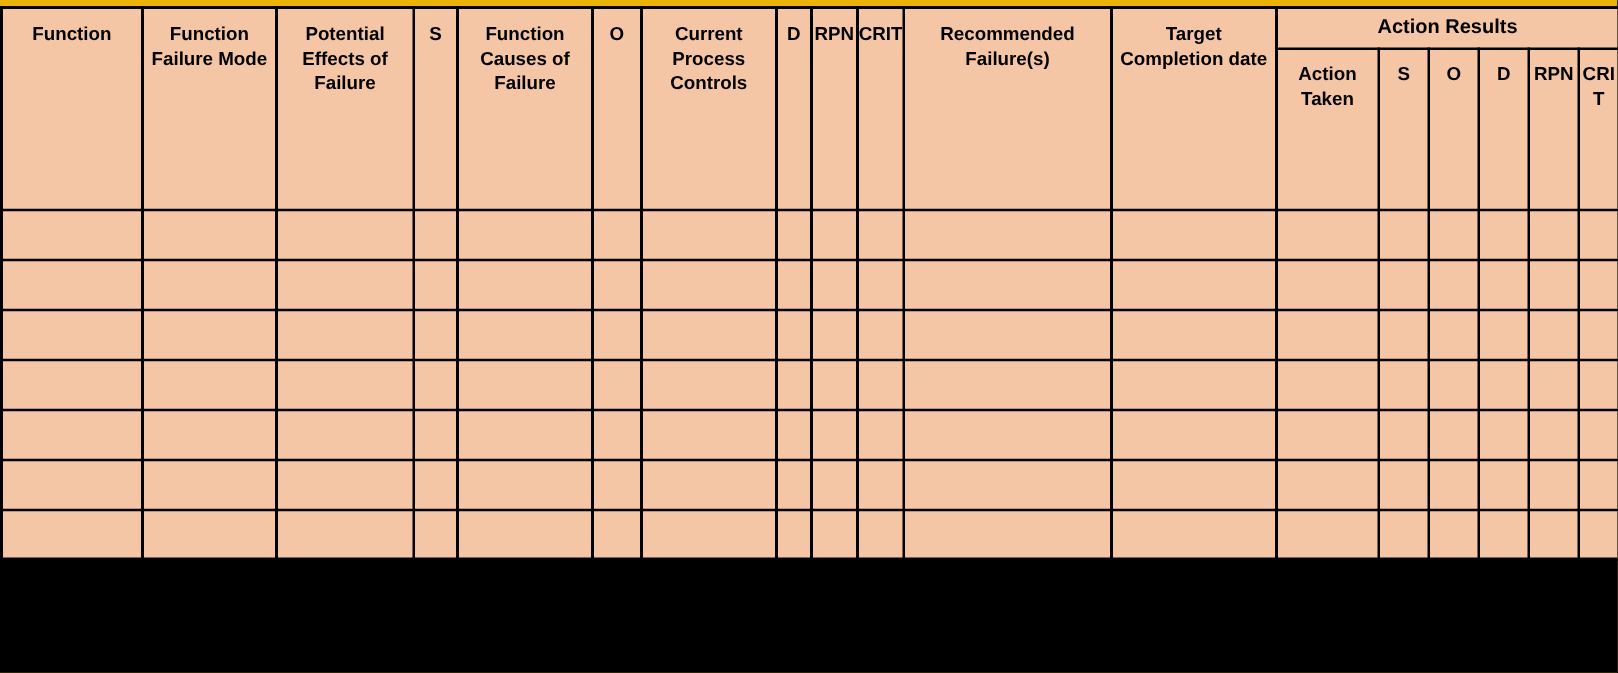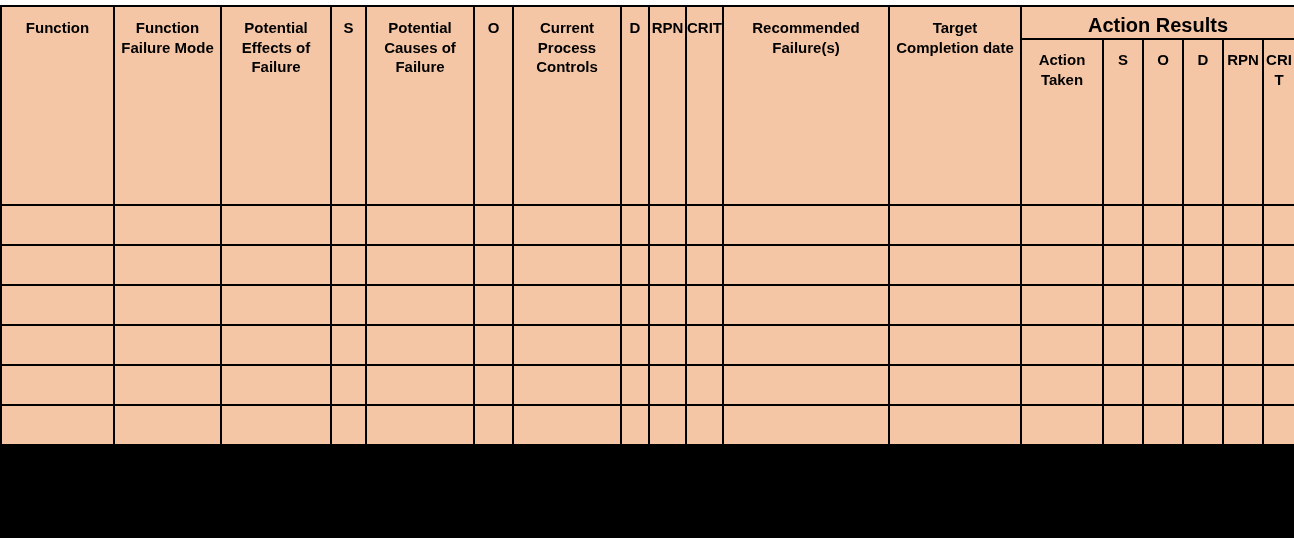--- a/index.html
+++ b/index.html
@@ -11,21 +11,21 @@
     width: 1294px;
     height: 538px;
     overflow: hidden;
     font-family: "Liberation Sans", sans-serif;
   }
 
   #fmea-root {
     position: relative;
     width: 1294px;
     height: 538px;
-    background: #ffffff;
+    background: #eab308;
   }
 
   
   #fmea-table-wrap {
     position: absolute;
     left: 0;
     top: 5px;
     width: 1294px;
     height: 441px;
     background: #000000;
@@ -58,25 +58,25 @@
   table.fmea th.hdr {
     height: 162px;
     padding-top: 11px;
     padding-left: 2px;
     padding-right: 2px;
   }
 
   table.fmea th.group-hdr {
     height: 33px;
     padding-top: 5px;
-    font-size: 20px;
+    font-size: 16px;
   }
 
   table.fmea th.sub-hdr {
-    height: 166px;
+    height: 129px;
     padding-top: 10px;
     padding-left: 2px;
     padding-right: 2px;
   }
 
   
   table.fmea th.narrow {
     padding-left: 0;
     padding-right: 0;
     word-break: break-all;
@@ -124,21 +124,21 @@
         <col style="width:32px">
       </colgroup>
 
       <thead>
 
         <tr>
           <th class="hdr" rowspan="2">Function</th>
           <th class="hdr" rowspan="2">Function Failure Mode</th>
           <th class="hdr" rowspan="2">Potential Effects of Failure</th>
           <th class="hdr narrow" rowspan="2">S</th>
-          <th class="hdr" rowspan="2">Potential Causes of Failure</th>
+          <th class="hdr" rowspan="2">Function Causes of Failure</th>
           <th class="hdr narrow" rowspan="2">O</th>
           <th class="hdr" rowspan="2">Current Process Controls</th>
           <th class="hdr narrow" rowspan="2">D</th>
           <th class="hdr narrow" rowspan="2">RPN</th>
           <th class="hdr narrow" rowspan="2">CRIT</th>
           <th class="hdr" rowspan="2">Recommended Failure(s)</th>
           <th class="hdr" rowspan="2">Target Completion date</th>
 
           <th class="group-hdr" colspan="6">Action Results</th>
         </tr>

